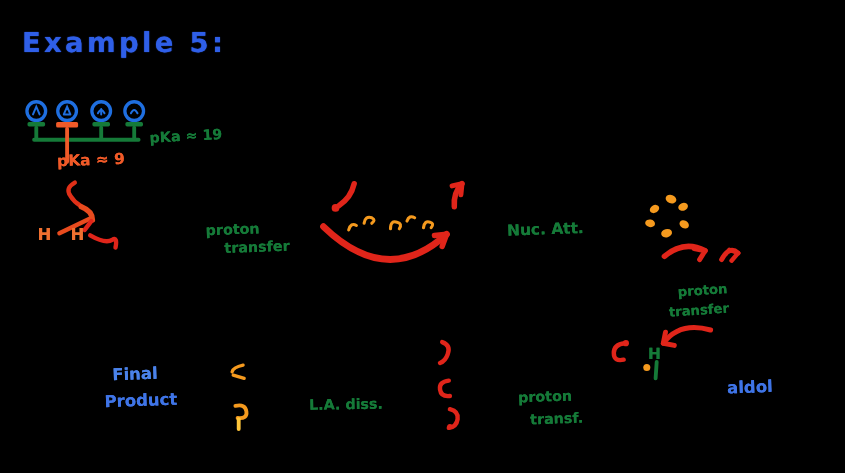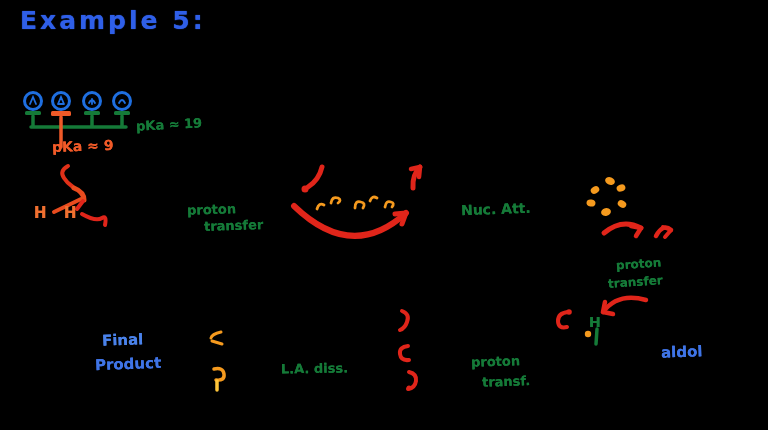--- a/index.html
+++ b/index.html
@@ -99,21 +99,21 @@
       <circle cx="409" cy="388" r="2.5" fill="#e0251a" stroke="none"></circle>
     </g>
 
     <g fill="none" stroke-linecap="round">
       <path d="M221,332 q-9,2 -10,6 M212,341 l10,3" stroke="#f59a1e" stroke-width="3"></path>
       <path d="M214,369 q9,-2 10,5 q1,7 -8,6" stroke="#f59a1e" stroke-width="3.5"></path>
       <path d="M217,381 v9" stroke="#ffc63a" stroke-width="3.5"></path>
     </g>
   </svg>
 
-  <div class="lbl title" style="left:20px;top:6px;">Example 5:</div>
+  <div class="lbl title" style="left:20px;top:24px;">Example 5:</div>
 
   <div class="lbl green s13 r-3" style="left:136px;top:117px;">pKa ≈ 19</div>
   <div class="lbl orange s14 r-2" style="left:52px;top:138px;">pKa ≈ 9</div>
 
   <div class="lbl redorange s15" style="left:34px;top:204px;">H</div>
   <div class="lbl redorange s15" style="left:64px;top:204px;">H</div>
 
   <div class="lbl green s13 r-2" style="left:187px;top:202px;">proton</div>
   <div class="lbl green s13 r-2" style="left:204px;top:218px;">transfer</div>
 

